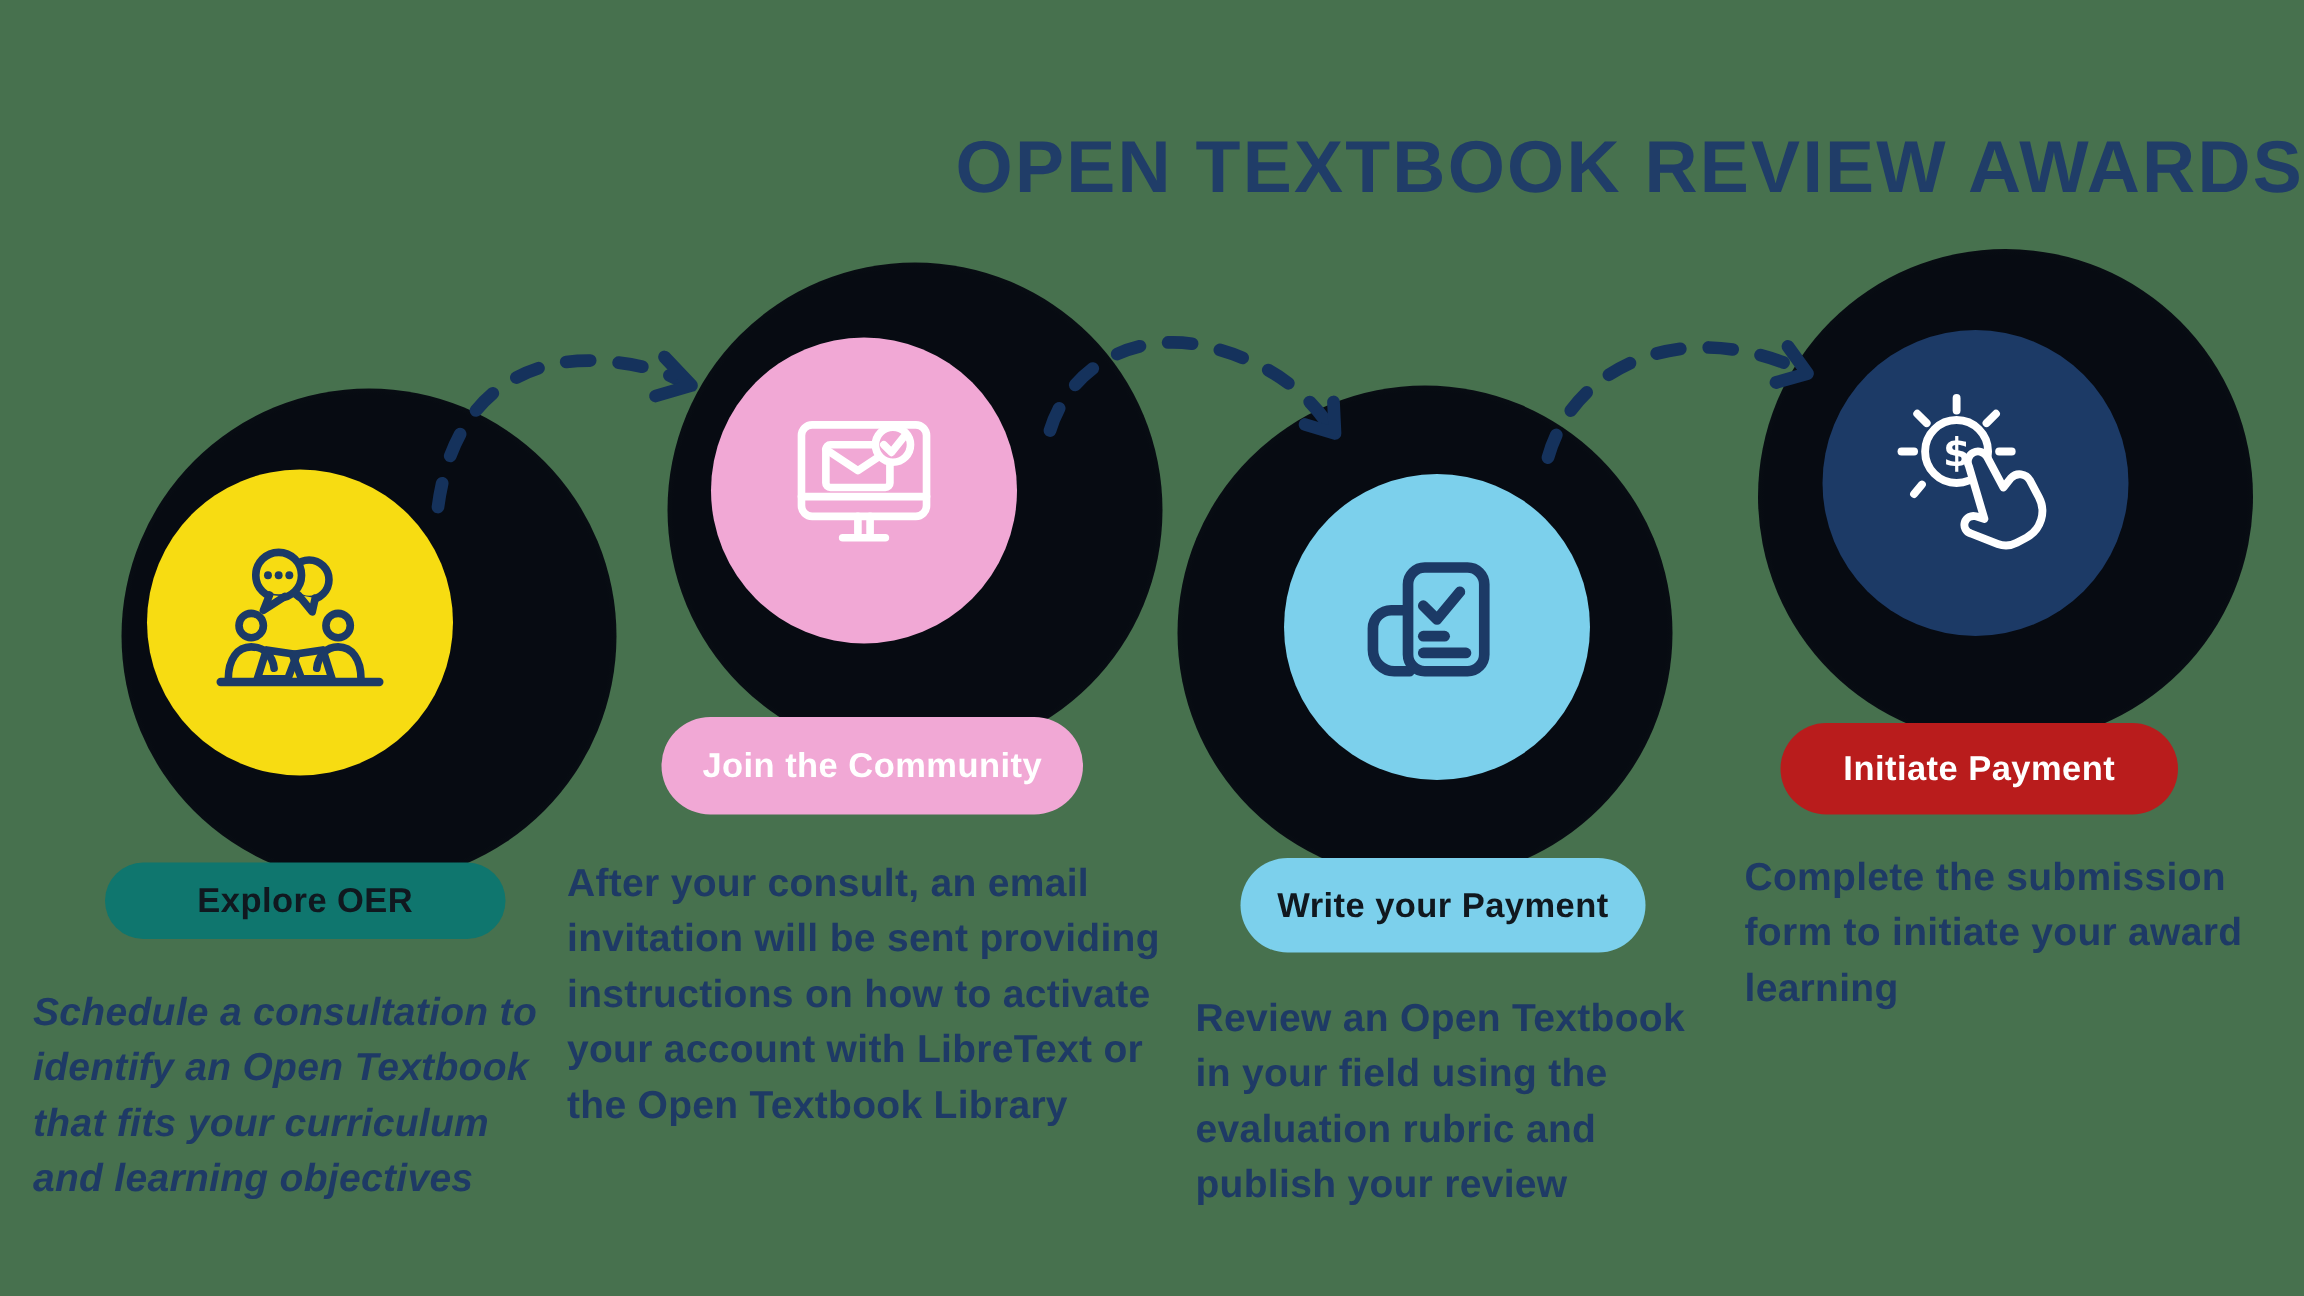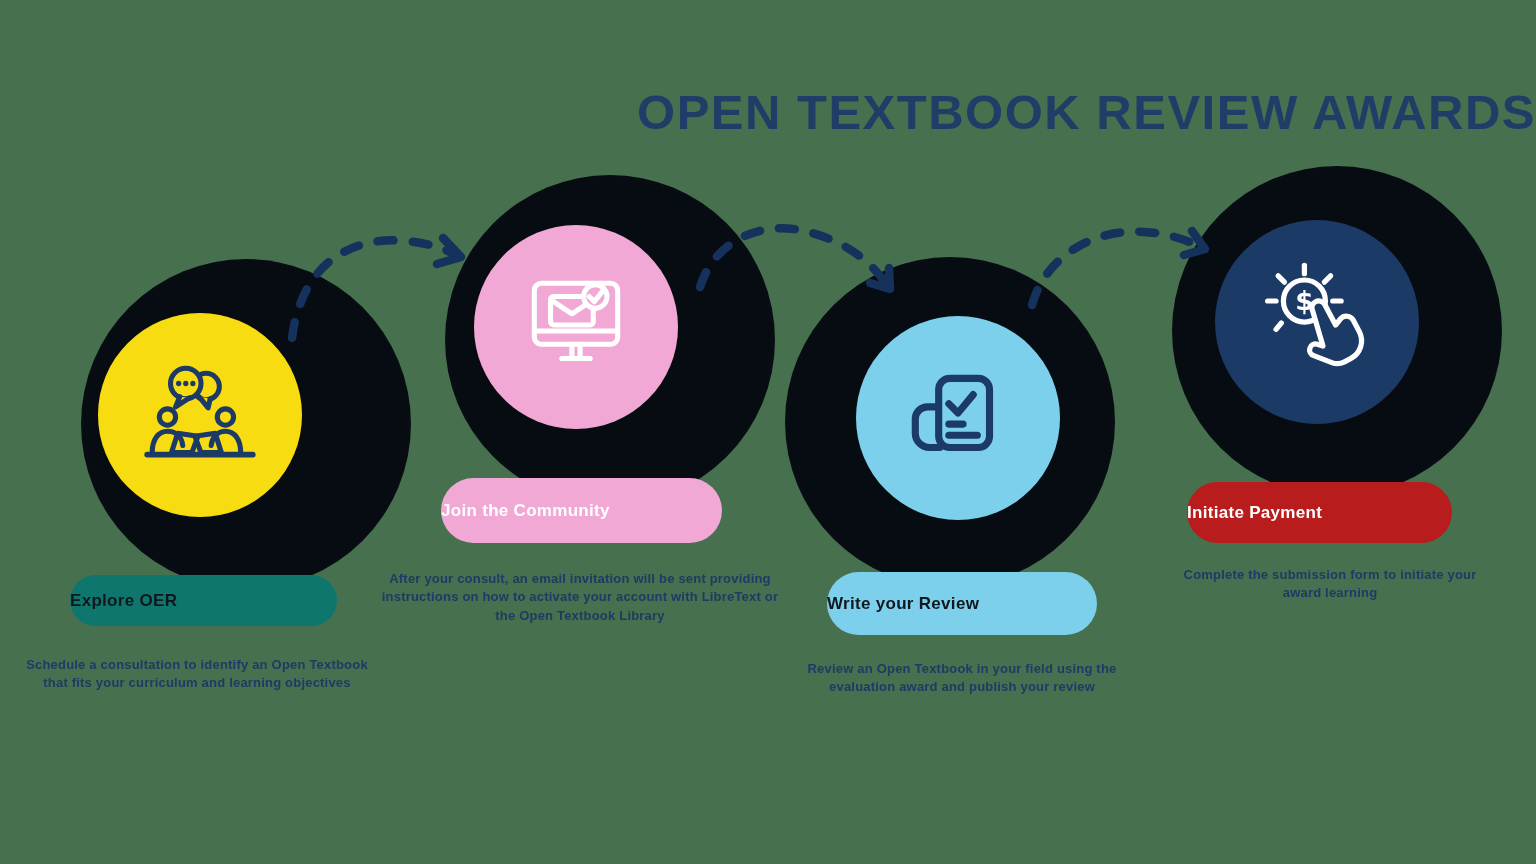--- a/index.html
+++ b/index.html
@@ -36,35 +36,35 @@
     display:flex;align-items:center;justify-content:center;
     z-index:2;
   }
   .circle1{left:98px;top:313px;background:#F7DC12;}
   .circle2{left:474px;top:225px;background:#F1A8D5;}
   .circle3{left:856px;top:316px;background:#7CD0EC;}
   .circle4{left:1215px;top:220px;background:#1C3A66;}
 
   .pill{
     position:absolute;z-index:6;border-radius:40px;
-    display:flex;align-items:center;justify-content:flex-start;
-    font-weight:bold;font-size:17px;letter-spacing:0.3px;
+    display:flex;align-items:center;justify-content:center;
+    font-weight:bold;font-size:23px;letter-spacing:0.3px;
   }
   .pill1{left:70px;top:575px;width:267px;height:51px;background:#0f766e;color:#10181F;}
   .pill2{left:441px;top:478px;width:281px;height:65px;background:#F1A8D5;color:#FFFFFF;}
   .pill3{left:827px;top:572px;width:270px;height:63px;background:#7CD0EC;color:#10181F;}
   .pill4{left:1187px;top:482px;width:265px;height:61px;background:#b91c1c;color:#FFFFFF;}
 
   .desc{
     position:absolute;z-index:6;margin:0;
-    text-align:center;font-weight:bold;
-    font-size:13px;line-height:1.42;letter-spacing:0.2px;
+    text-align:left;font-weight:bold;
+    font-size:26px;line-height:1.42;letter-spacing:0.2px;
     color:#1E3A65;
   }
-  .desc1{left:22px;top:656px;width:350px;}
+  .desc1{left:22px;top:656px;width:350px;font-style:italic;}
   .desc2{left:378px;top:570px;width:404px;}
   .desc3{left:797px;top:660px;width:330px;}
   .desc4{left:1163px;top:566px;width:334px;}
 
   .icon-svg{display:block;}
 </style>
 </head>
 <body>
 
 <div class="canvas">
@@ -149,23 +149,23 @@
         <g fill="none" stroke="#1C3A66" stroke-width="7" stroke-linecap="round" stroke-linejoin="round">
           <path d="M41 49 H30 a12 12 0 0 0 -12 12 v14 a14 14 0 0 0 14 14 h10"></path>
           <rect x="41" y="21" width="50" height="68" rx="11" fill="#7CD0EC"></rect>
           <path d="M51 46 L60 55 L75 37"></path>
           <line x1="51" y1="66" x2="65" y2="66"></line>
           <line x1="51" y1="77" x2="79" y2="77"></line>
         </g>
       </svg>
     </div>
     <div class="pill pill3">
-      <span>Write your Review</span>
+      <span>Write your Payment</span>
     </div>
-    <p class="desc desc3">Review an Open Textbook in your field using the evaluation award and publish your review</p>
+    <p class="desc desc3">Review an Open Textbook in your field using the evaluation rubric and publish your review</p>
   </section>
 
   <section>
     <div class="blob blob4"></div>
     <div class="circle circle4">
       <svg class="icon-svg" width="126" height="126" viewBox="0 0 120 120">
         <g fill="none" stroke="#FFFFFF" stroke-width="5" stroke-linecap="round" stroke-linejoin="round">
 
           <line x1="13" y1="40" x2="21" y2="40"></line>
           <line x1="75" y1="40" x2="83" y2="40"></line>

